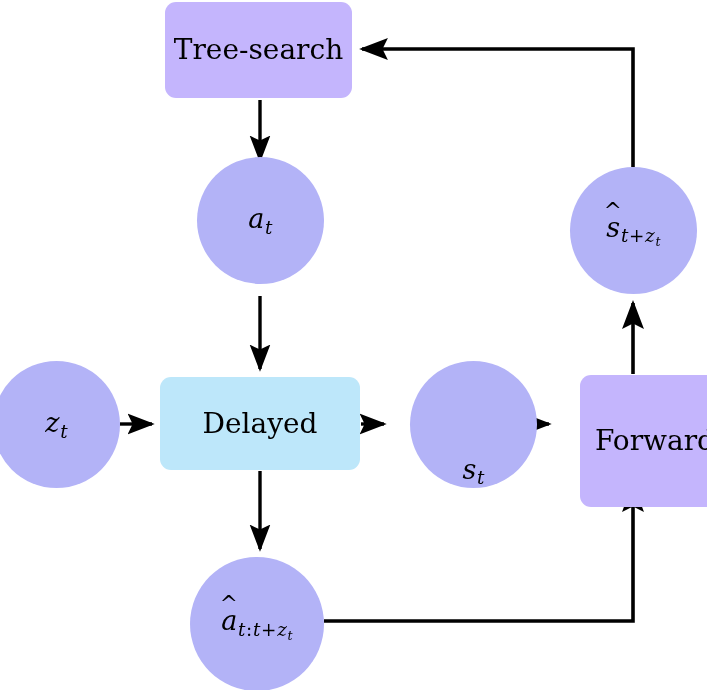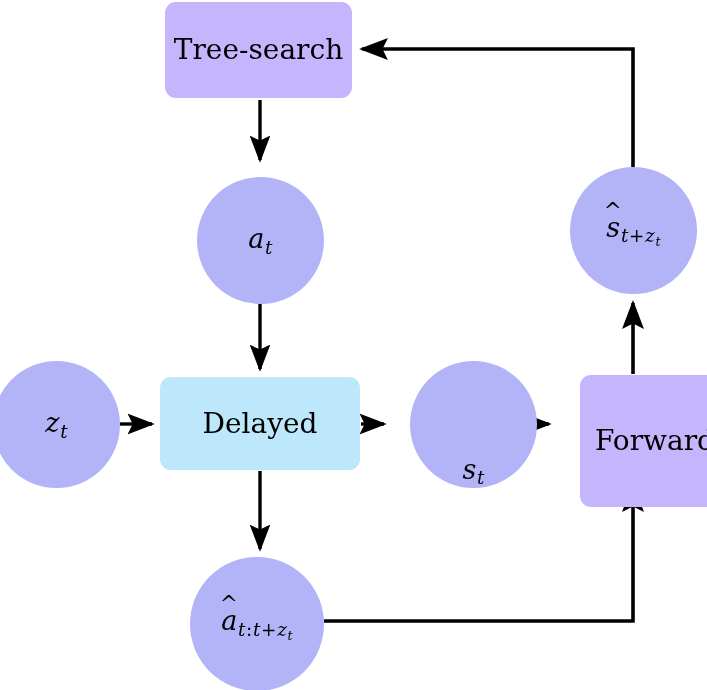--- a/index.html
+++ b/index.html
@@ -117,21 +117,21 @@
 
     <path d="M 633,167 L 633,49 L 362,49" fill="none" stroke="#000000" stroke-width="3.6" stroke-linejoin="miter" marker-end="url(#arrowhead)"></path>
   </svg>
 
   <div class="node node-box box-green" style="left:165px; top:2px; width:187px; height:96px;">
     <div>
       <span class="boxtext">Tree-search</span>
     </div>
   </div>
 
-  <div class="node node-circle circ-purple" style="left:197px; top:177px; width:127px; height:127px;">
+  <div class="node node-circle circ-purple" style="left:197px; top:157px; width:127px; height:127px;">
     <span class="mathlabel"><span>a</span><span class="sub">t</span></span>
   </div>
 
   <div class="node node-circle circ-purple" style="left:-7px; top:361px; width:127px; height:127px;">
     <span class="mathlabel"><span>z</span><span class="sub">t</span></span>
   </div>
 
   <div class="node node-box box-blue" style="left:160px; top:377px; width:200px; height:93px;align-items:center;">
     <div>
       <span class="boxtext">Delayed</span>

